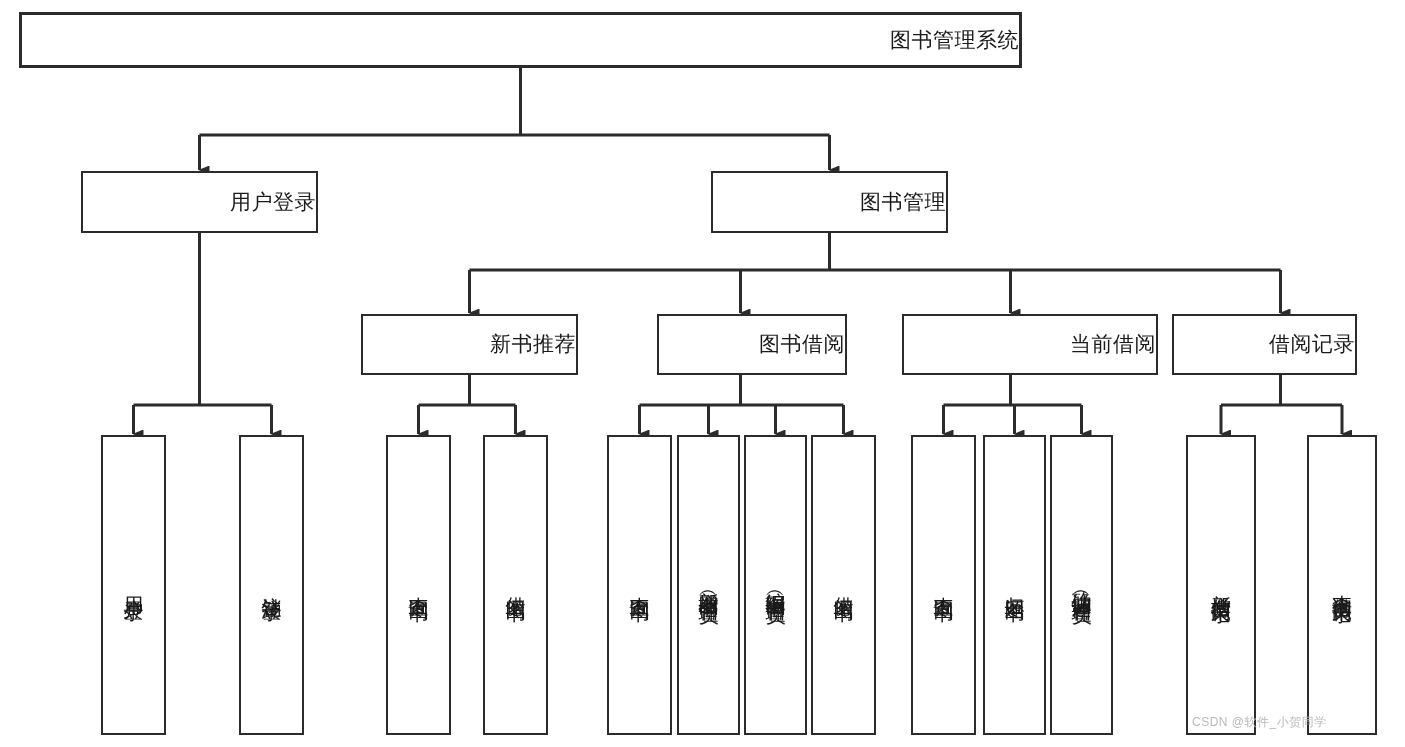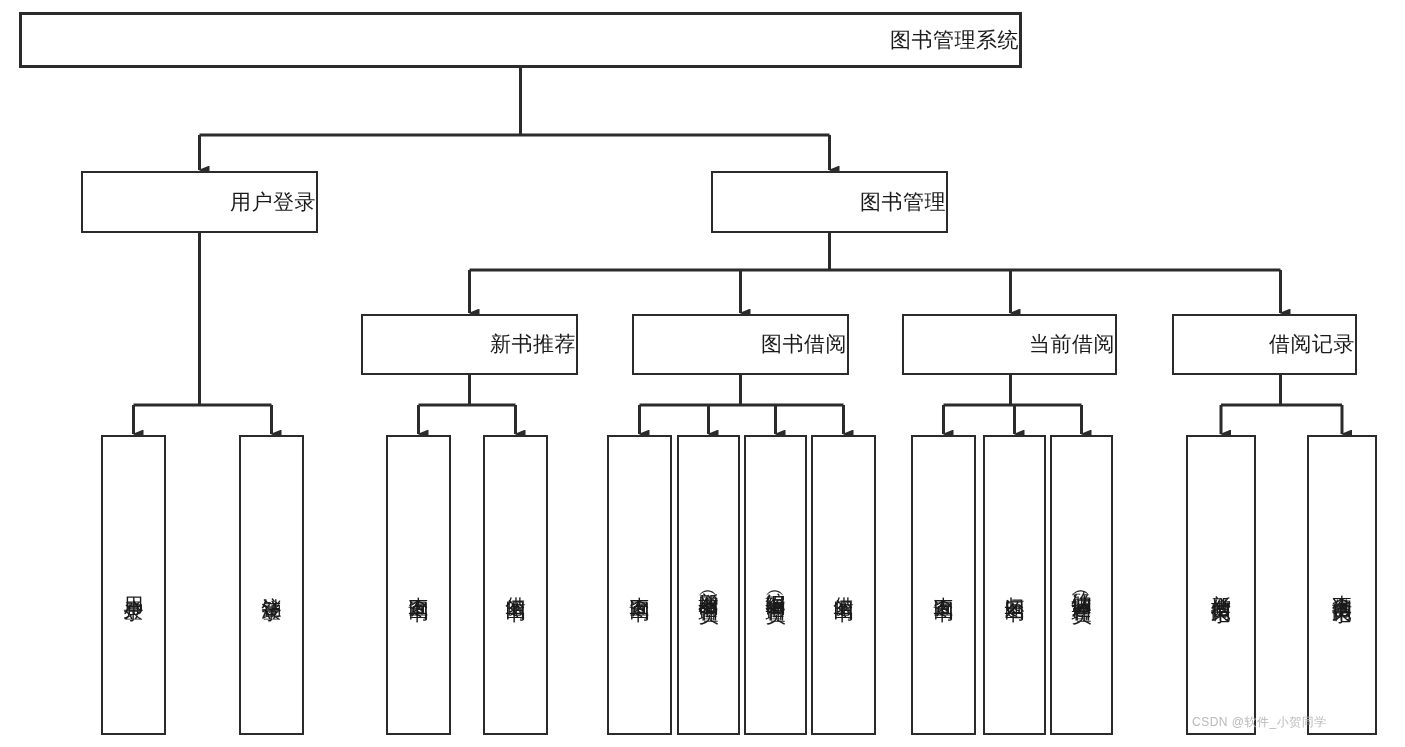--- a/index.html
+++ b/index.html
@@ -125,24 +125,24 @@
   <div class="node-box level-2" style="left: 81px; top: 171px; width: 237px; height: 62px;">
     <span class="node-label">用户登录</span>
   </div>
   <div class="node-box level-2" style="left: 711px; top: 171px; width: 237px; height: 62px;">
     <span class="node-label">图书管理</span>
   </div>
 
   <div class="node-box level-3" style="left: 361px; top: 314px; width: 217px; height: 61px;">
     <span class="node-label">新书推荐</span>
   </div>
-  <div class="node-box level-3" style="left: 632px; top: 314px; width: 217px; height: 61px;">
+  <div class="node-box level-3" style="left: 657px; top: 314px; width: 190px; height: 61px;">
     <span class="node-label">图书借阅</span>
   </div>
-  <div class="node-box level-3" style="left: 902px; top: 314px; width: 215px; height: 61px;">
+  <div class="node-box level-3" style="left: 902px; top: 314px; width: 256px; height: 61px;">
     <span class="node-label">当前借阅</span>
   </div>
   <div class="node-box level-3" style="left: 1172px; top: 314px; width: 185px; height: 61px;">
     <span class="node-label">借阅记录</span>
   </div>
 
   <div class="node-box vertical level-4" style="left: 101px; top: 435px; width: 65px; height: 300px;">
     <span class="node-label">用户登录</span>
   </div>
   <div class="node-box vertical level-4" style="left: 239px; top: 435px; width: 65px; height: 300px;">

